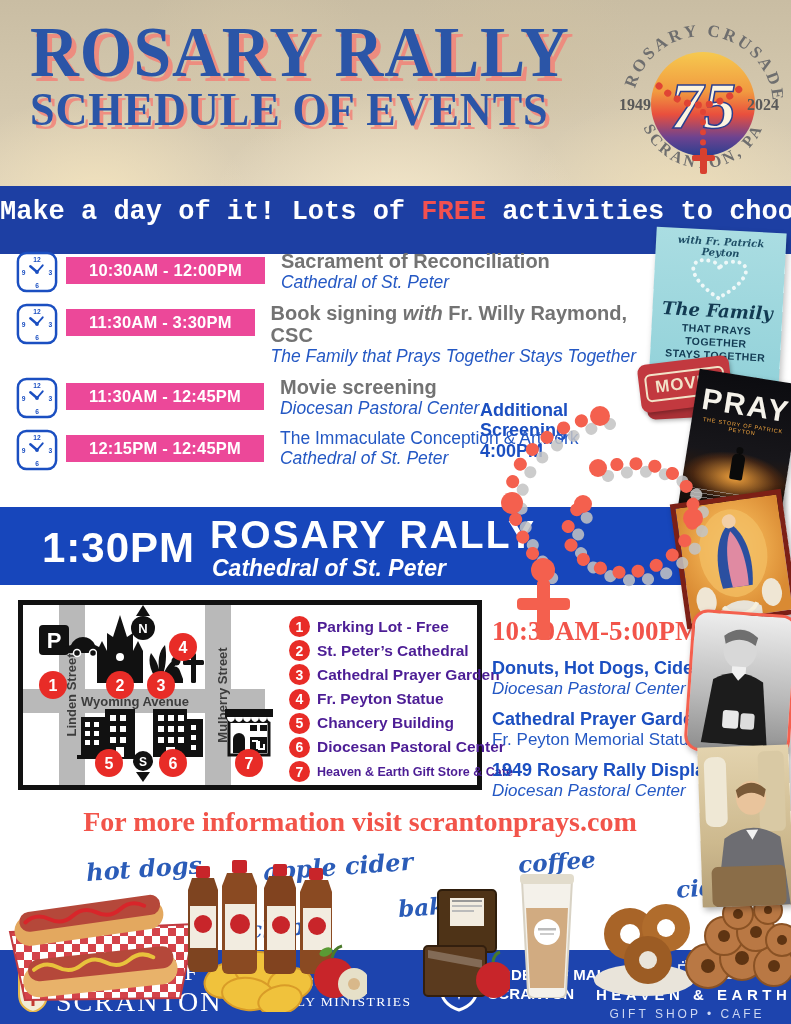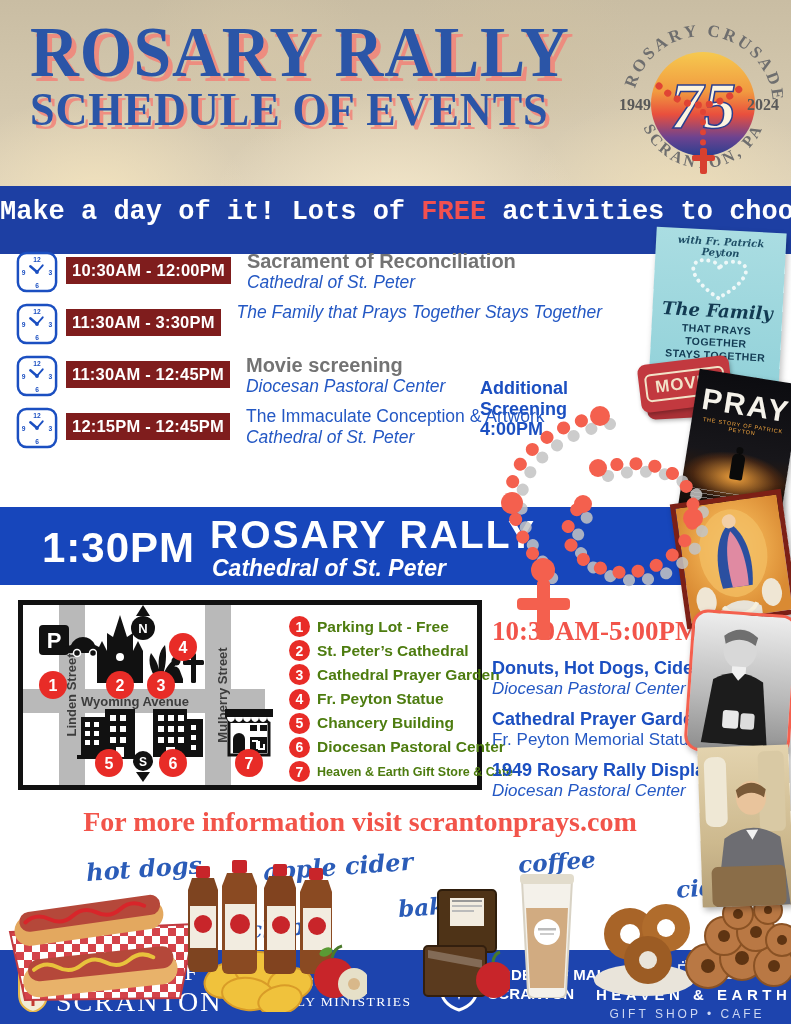--- a/index.html
+++ b/index.html
@@ -29,22 +29,22 @@
   
   .ribbon{position:absolute;left:0;top:186px;width:791px;height:68px;background:#1d3fa3;
     color:#fff;font-family:Liberation Mono, monospace;font-weight:bold;font-size:27px;
     text-align:center;line-height:52px;white-space:nowrap;}
   .ribbon .free{color:#f25050;}
 
   
   .schedule{position:absolute;left:16px;top:250px;width:640px;display:flex;flex-direction:column;gap:9px;}
   .srow{position:relative;display:flex;gap:8px;align-items:flex-start;}
   .clock{flex:0 0 42px;margin-top:1px;}
-  .badge{margin-top:7px;background:#7f1d1d;color:#fff;font-weight:bold;font-size:16.5px;
-    padding:4px 6px;white-space:nowrap;letter-spacing:.2px;}
+  .badge{margin-top:7px;background:#ec4899;color:#fff;font-weight:bold;font-size:16.5px;
+    padding:4px 23px;white-space:nowrap;letter-spacing:.2px;}
   .stext{margin-left:8px;}
   .stitle{font-size:20px;font-weight:800;color:#737373;line-height:1.1;}
   .stitle em{font-style:italic;}
   .sline{font-size:17.5px;color:#2458c4;line-height:1.18;}
   .sline.it{font-style:italic;}
   .snote{position:absolute;left:464px;top:24px;font-size:18px;font-weight:800;color:#1b4fc1;line-height:1.15;}
 
   
   .media{position:absolute;z-index:4;}
   .book{left:652px;top:230px;width:130px;height:180px;background:linear-gradient(180deg,#aadde2,#8fd0d8);
@@ -84,21 +84,21 @@
   .band .btitle{position:absolute;left:210px;top:6px;font-size:39px;font-weight:800;letter-spacing:2px;}
   .band .bloc{position:absolute;left:212px;top:48px;font-size:23px;font-weight:bold;font-style:italic;}
   .rosary{position:absolute;left:470px;top:398px;z-index:5;}
 
   
   .map{position:absolute;left:18px;top:600px;width:464px;height:190px;border:5px solid #111;box-sizing:border-box;background:#fff;}
   .legend{position:absolute;left:266px;top:11px;width:196px;display:flex;flex-direction:column;gap:3.2px;}
   .lrow{display:flex;align-items:center;gap:7px;}
   .lnum{flex:0 0 21px;height:21px;border-radius:50%;background:#e82c27;color:#fff;font-weight:bold;font-size:14px;
     display:flex;align-items:center;justify-content:center;}
-  .llab{font-size:15.5px;font-weight:bold;color:#4d7c0f;white-space:nowrap;}
+  .llab{font-size:15.5px;font-weight:bold;color:#4c1d95;white-space:nowrap;}
   .lrow:last-child .llab{font-size:12.5px;}
 
   
   .aft{position:absolute;left:492px;top:616px;width:212px;}
   .aft .ahead{font-family:"Liberation Serif",serif;font-weight:bold;font-size:27px;color:#f2544a;white-space:nowrap;}
   .aft .aitem{margin-top:11px;}
   .aft .at{font-size:18px;font-weight:800;color:#1b4fc1;line-height:1.15;white-space:nowrap;}
   .aft .as{font-size:17px;color:#2458c4;line-height:1.15;}
   .aft .as.it{font-style:italic;}
 
@@ -190,20 +190,21 @@
           <text x="22" y="12" text-anchor="middle" font-size="7" font-weight="bold" fill="#1b4fc1">12</text>
           <text x="36" y="25" text-anchor="middle" font-size="7" font-weight="bold" fill="#1b4fc1">3</text>
           <text x="22" y="39" text-anchor="middle" font-size="7" font-weight="bold" fill="#1b4fc1">6</text>
           <text x="8" y="25" text-anchor="middle" font-size="7" font-weight="bold" fill="#1b4fc1">9</text>
           <line x1="22" y1="22" x2="15" y2="16" stroke="#1b4fc1" stroke-width="2.6" stroke-linecap="round"></line>
           <line x1="22" y1="22" x2="28" y2="15" stroke="#1b4fc1" stroke-width="2" stroke-linecap="round"></line>
           <circle cx="22" cy="22" r="2" fill="#1b4fc1"></circle>
         </svg>
       <div class="badge">11:30AM - 3:30PM</div>
       <div class="stext">
+        <div class="stitle"><span>Book signing </span><em>with</em><span> Fr. Willy Raymond, CSC</span></div>
         <div class="sline it">The Family that Prays Together Stays Together</div>
       </div>
     </div>
 
     <div class="srow">
       <svg class="clock" width="42" height="42" viewBox="0 0 44 44">
           <rect x="2" y="2" width="40" height="40" rx="9" fill="#fff" stroke="#1b4fc1" stroke-width="2.6"></rect>
           <text x="22" y="12" text-anchor="middle" font-size="7" font-weight="bold" fill="#1b4fc1">12</text>
           <text x="36" y="25" text-anchor="middle" font-size="7" font-weight="bold" fill="#1b4fc1">3</text>
           <text x="22" y="39" text-anchor="middle" font-size="7" font-weight="bold" fill="#1b4fc1">6</text>

